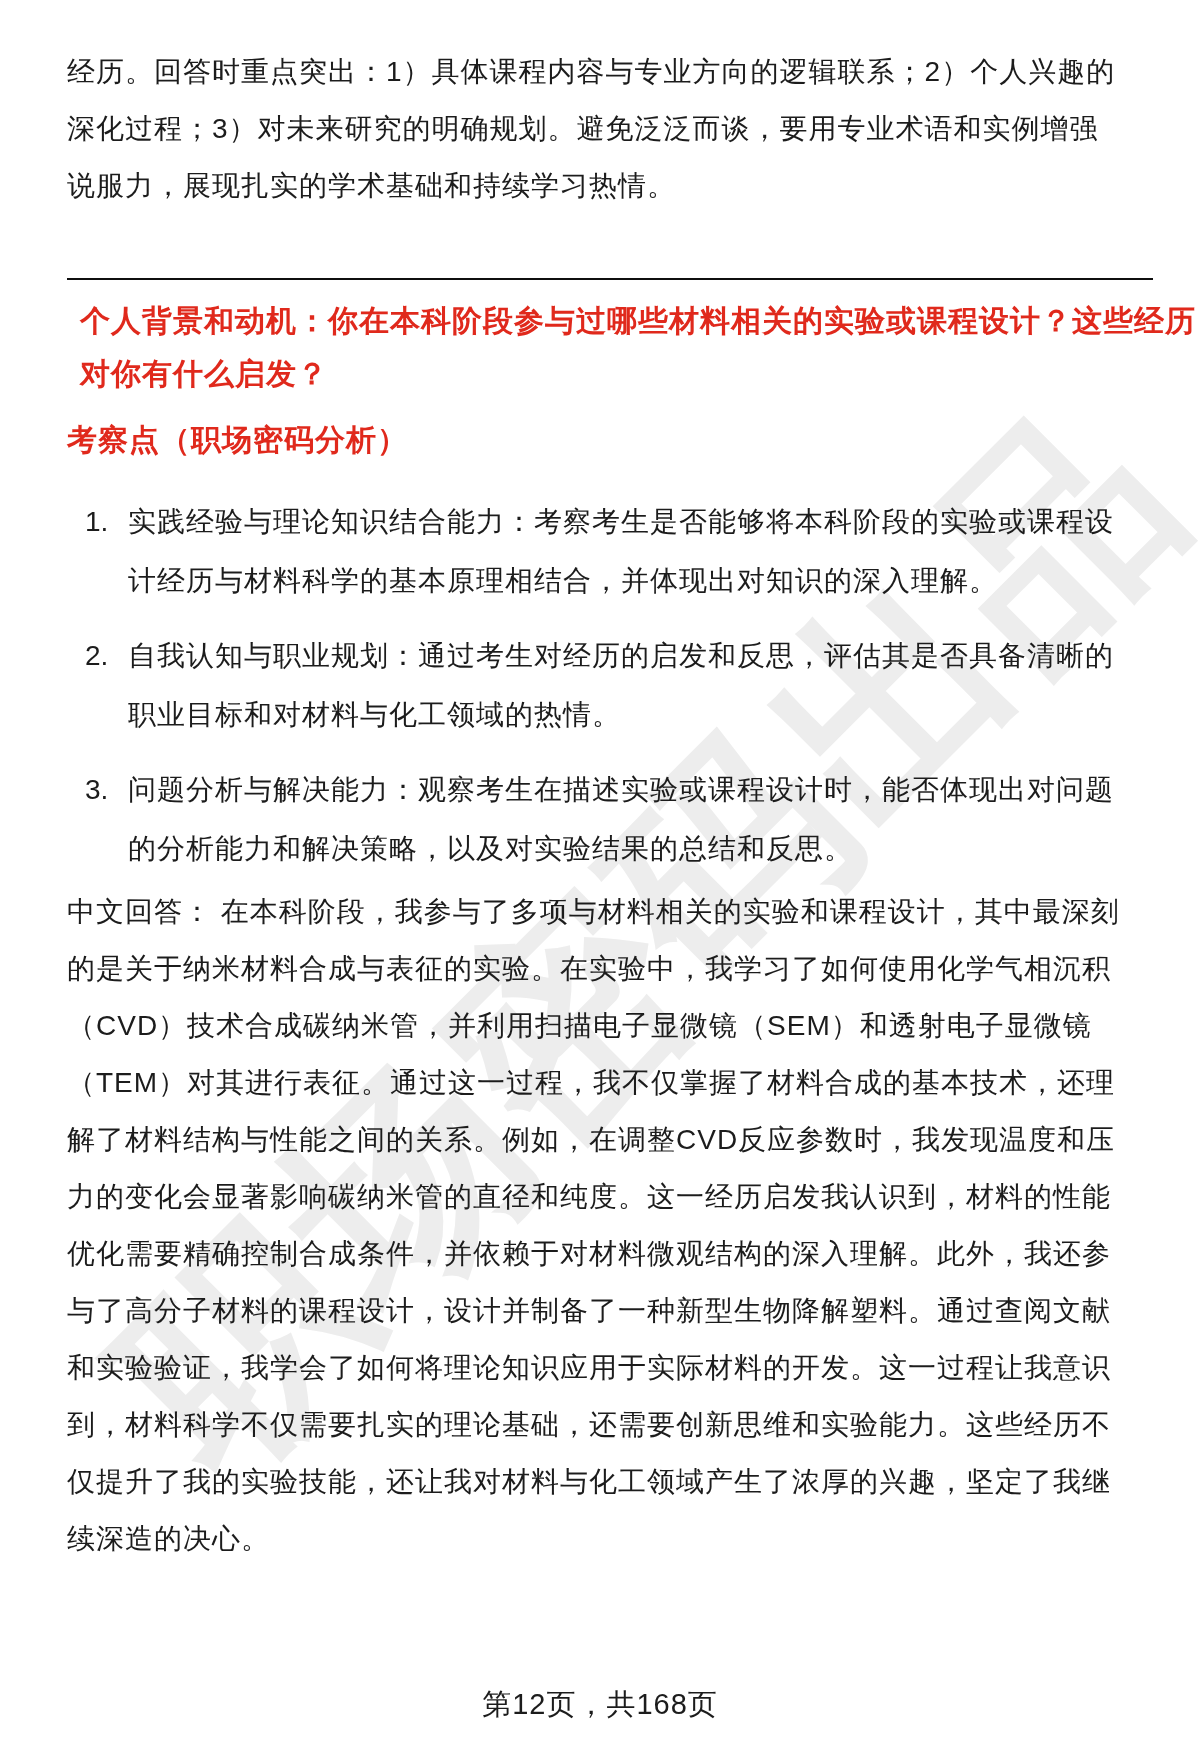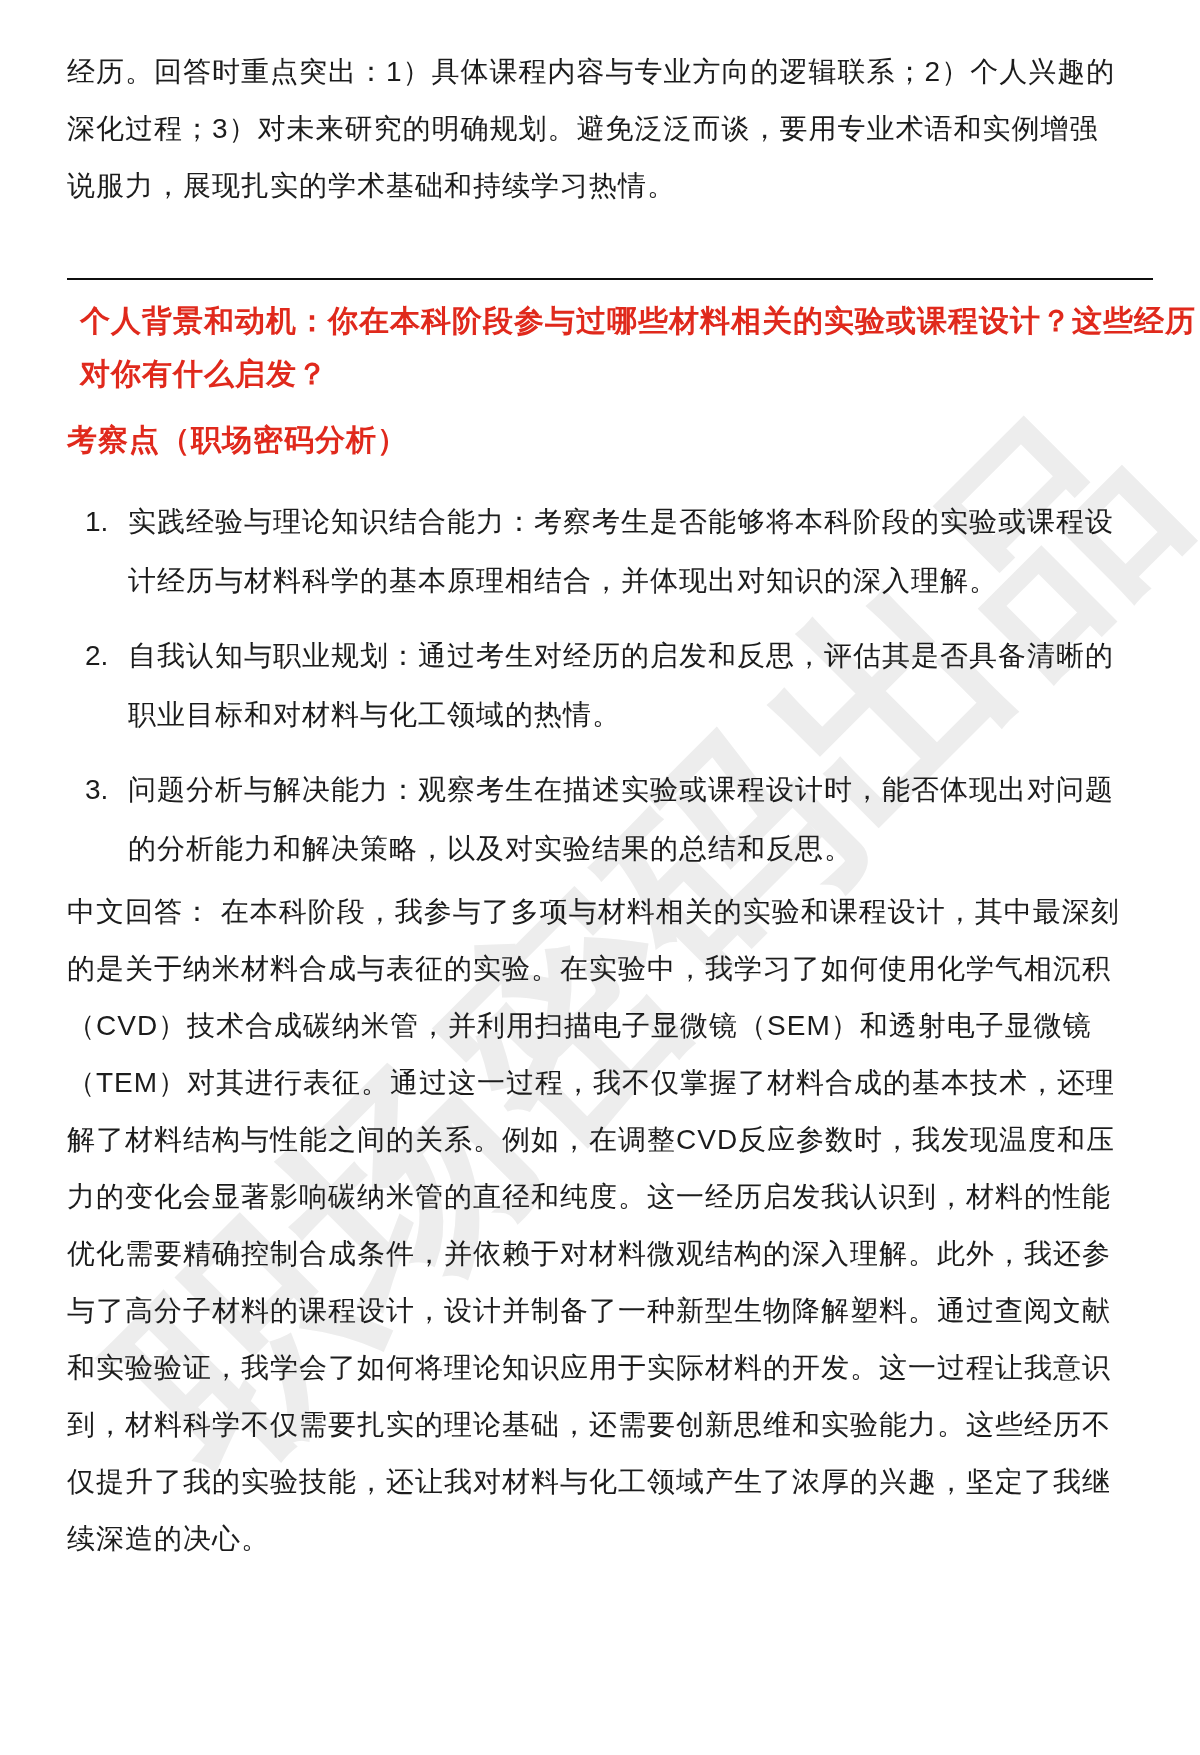--- a/index.html
+++ b/index.html
@@ -123,15 +123,16 @@
 解了材料结构与性能之间的关系。例如，在调整CVD反应参数时，我发现温度和压
 力的变化会显著影响碳纳米管的直径和纯度。这一经历启发我认识到，材料的性能
 优化需要精确控制合成条件，并依赖于对材料微观结构的深入理解。此外，我还参
 与了高分子材料的课程设计，设计并制备了一种新型生物降解塑料。通过查阅文献
 和实验验证，我学会了如何将理论知识应用于实际材料的开发。这一过程让我意识
 到，材料科学不仅需要扎实的理论基础，还需要创新思维和实验能力。这些经历不
 仅提升了我的实验技能，还让我对材料与化工领域产生了浓厚的兴趣，坚定了我继
 续深造的决心。</div>
 
 
+    <div class="page-footer">第12页，共168页</div>
 
   </div>
 </div>
 
 </body></html>

